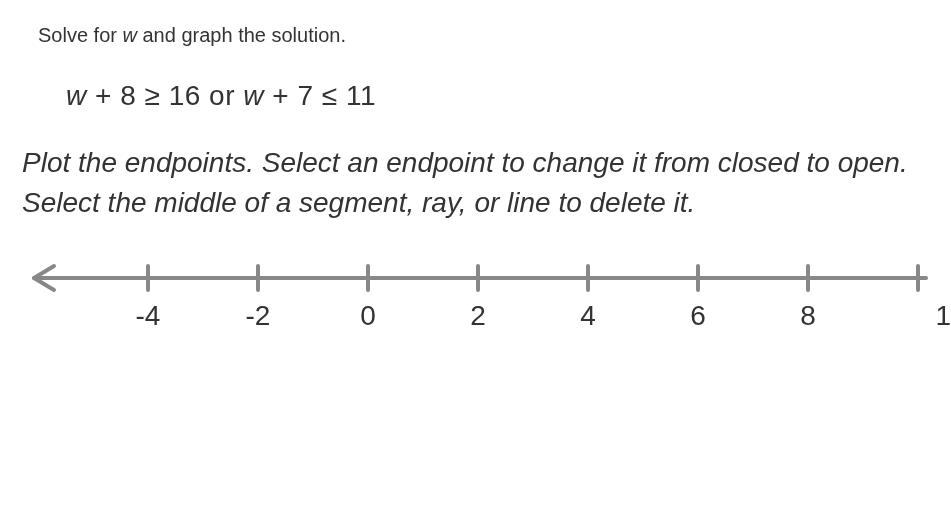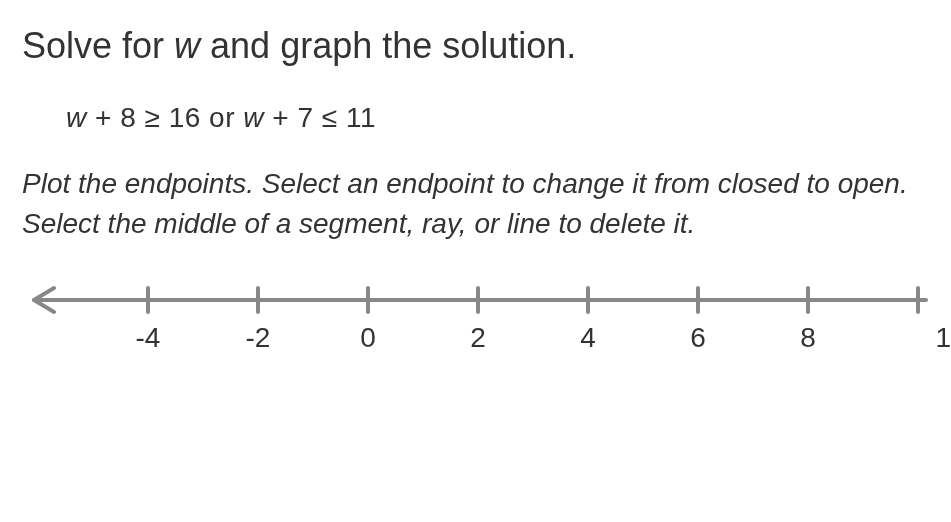--- a/index.html
+++ b/index.html
@@ -9,23 +9,24 @@
     }
     body {
       font-family: Verdana, Geneva, sans-serif;
       background: #fff;
       width: 951px;
       height: 522px;
       padding: 22px 18px 0 22px;
       color: #333;
     }
     .prompt {
-      font-size: 36px;
+      font-size: 20px;
       line-height: 1.35;
       margin-bottom: 28px;
+      margin-left: 16px;
     }
     .inequality {
       font-size: 28px;
       line-height: 1.35;
       margin-left: 44px;
       margin-bottom: 28px;
       letter-spacing: 0.5px;
     }
     .instruction {
       font-size: 28px;

